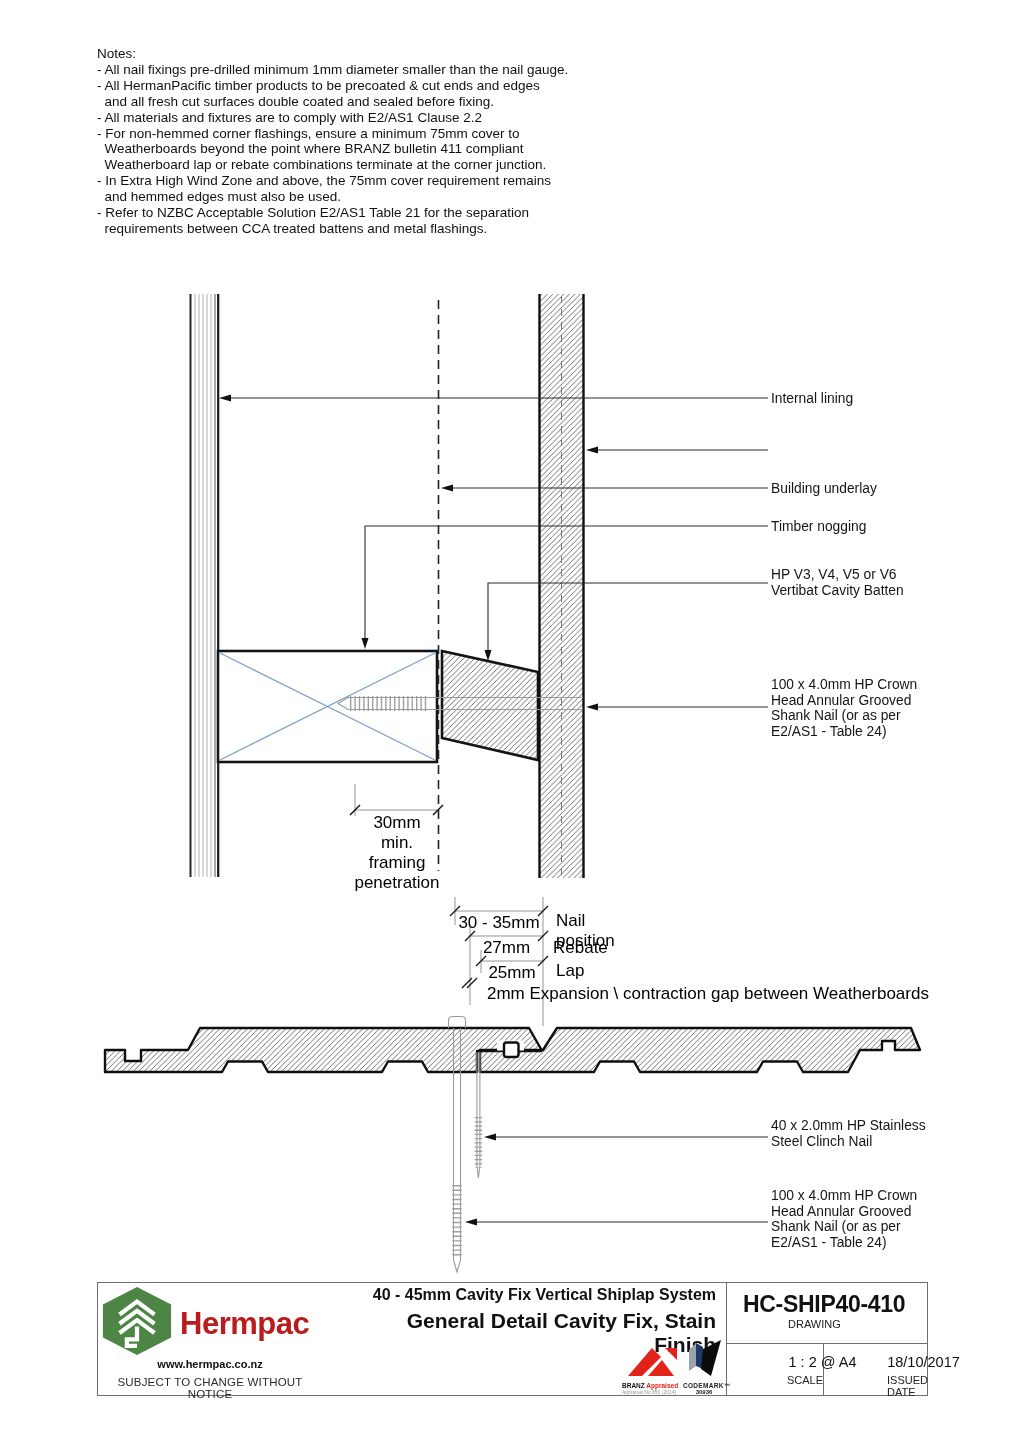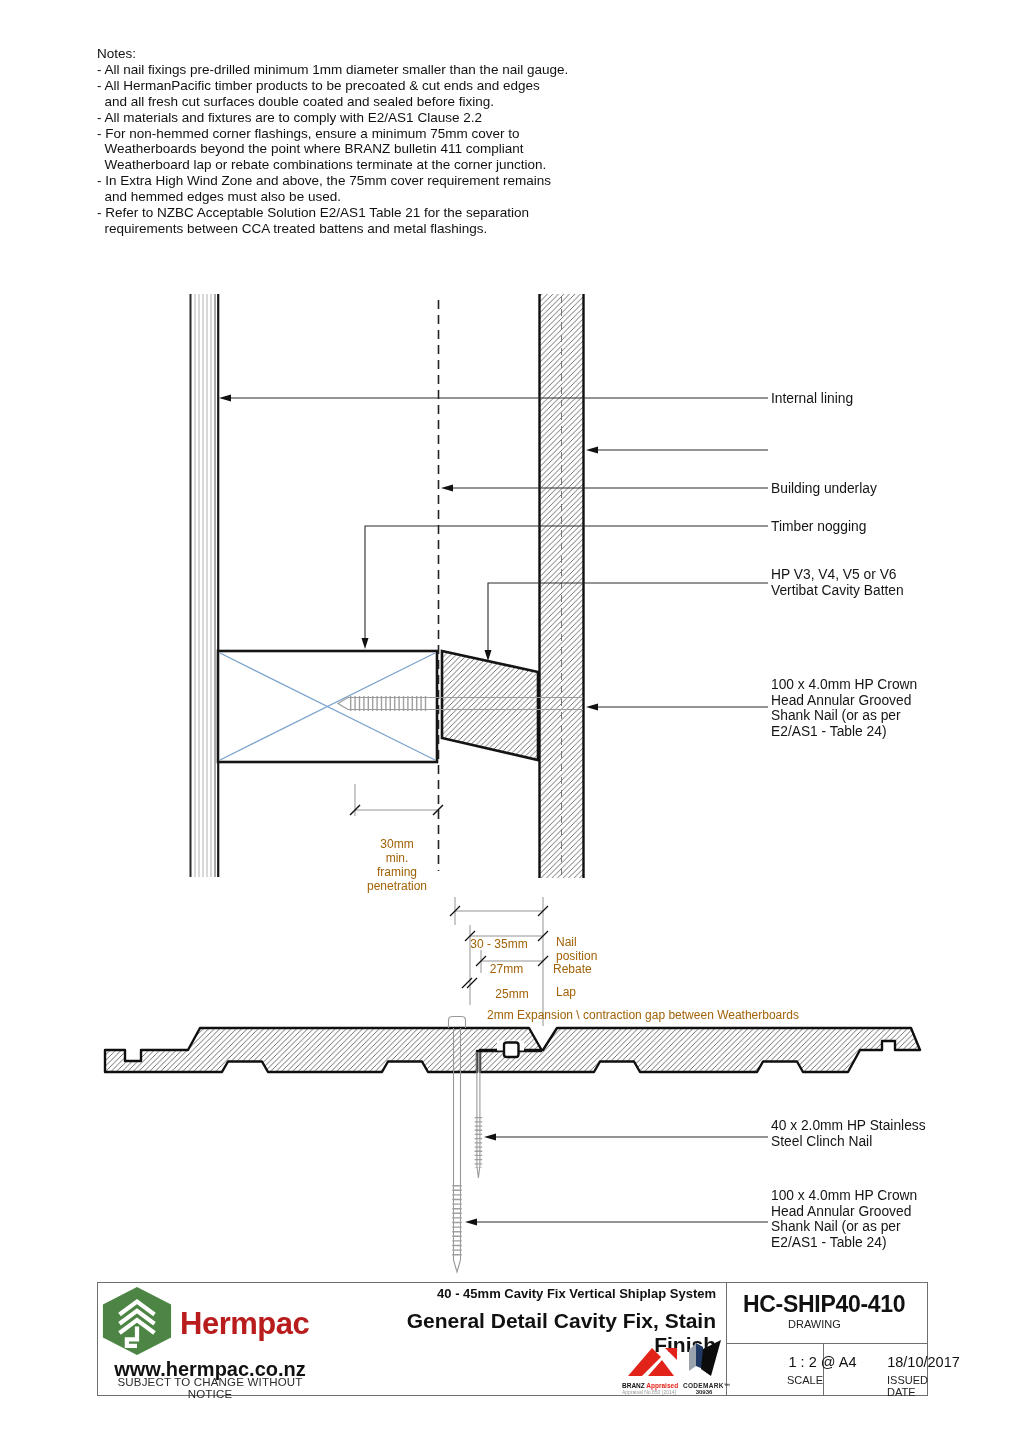--- a/index.html
+++ b/index.html
@@ -1,28 +1,28 @@
 <!DOCTYPE html>
 <html><head>
 <meta charset="utf-8">
 <style>
   html,body{margin:0;padding:0;background:#e8e8e8;}
   .page{position:relative;width:1024px;height:1449px;background:#ffffff;margin:0 auto;
         font-family:"Liberation Sans","DejaVu Sans",sans-serif;color:#111;overflow:hidden;}
   .abs{position:absolute;}
   .notes{left:97px;top:46px;font-size:13.5px;line-height:15.9px;white-space:pre-wrap;}
   .lbl{font-size:13.8px;line-height:15.6px;white-space:pre-line;color:#151515;}
-  .dimtxt{font-size:12px;color:#a16207;white-space:pre-line;margin-top:24px;}
+  .dimtxt{font-size:17px;color:#000000;white-space:pre-line;}
   .ctr{text-align:center;}
   svg.cad{position:absolute;left:0;top:0;pointer-events:none;}
   .tbline{position:absolute;background:#6f6f6f;}
   .brand{font-size:31px;font-weight:bold;letter-spacing:-0.5px;color:#b91c1c;}
-  .web{font-size:20px;font-weight:bold;color:#111;}
+  .web{font-size:11px;font-weight:bold;color:#111;}
   .subj{font-size:11.5px;color:#2b2b2b;letter-spacing:0.2px;}
-  .t1{font-size:13px;font-weight:bold;}
+  .t1{font-size:16px;font-weight:bold;}
   .t2{font-size:21px;font-weight:bold;}
   .dwgnum{font-size:23px;font-weight:bold;letter-spacing:-0.3px;}
   .cellsub{font-size:11px;color:#222;padding-left:44px;}
   .cellval{font-size:14.5px;color:#111;margin-left:48px;}
   .branz-t{font-size:6.5px;font-weight:bold;color:#111;white-space:nowrap;}
   .branz-r{color:#e2231a;}
   .branz-s{font-size:5px;color:#999;white-space:nowrap;}
   .cm-t{font-size:6.5px;font-weight:bold;color:#222;letter-spacing:0.3px;white-space:nowrap;}
   .cm-n{font-size:6px;font-weight:bold;color:#222;}
 </style>

